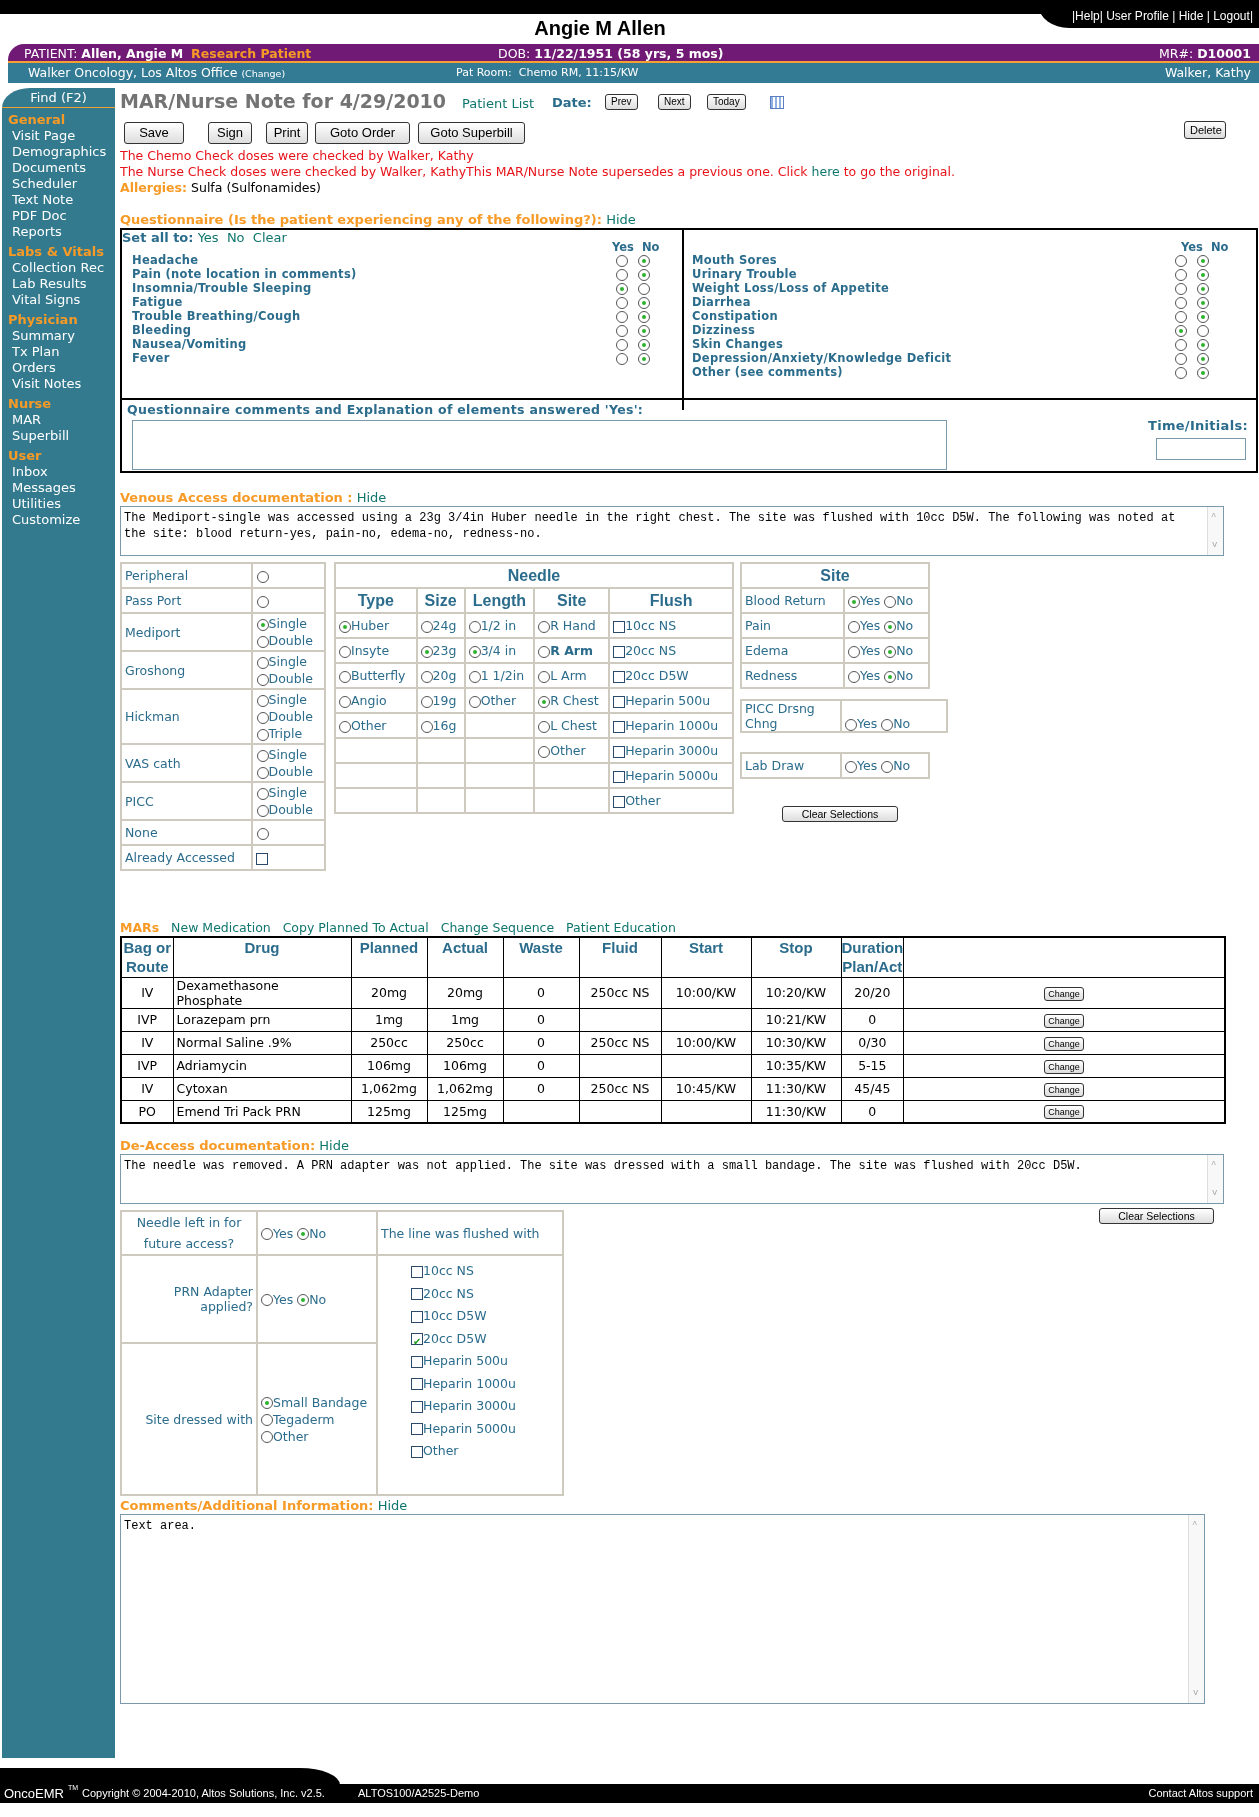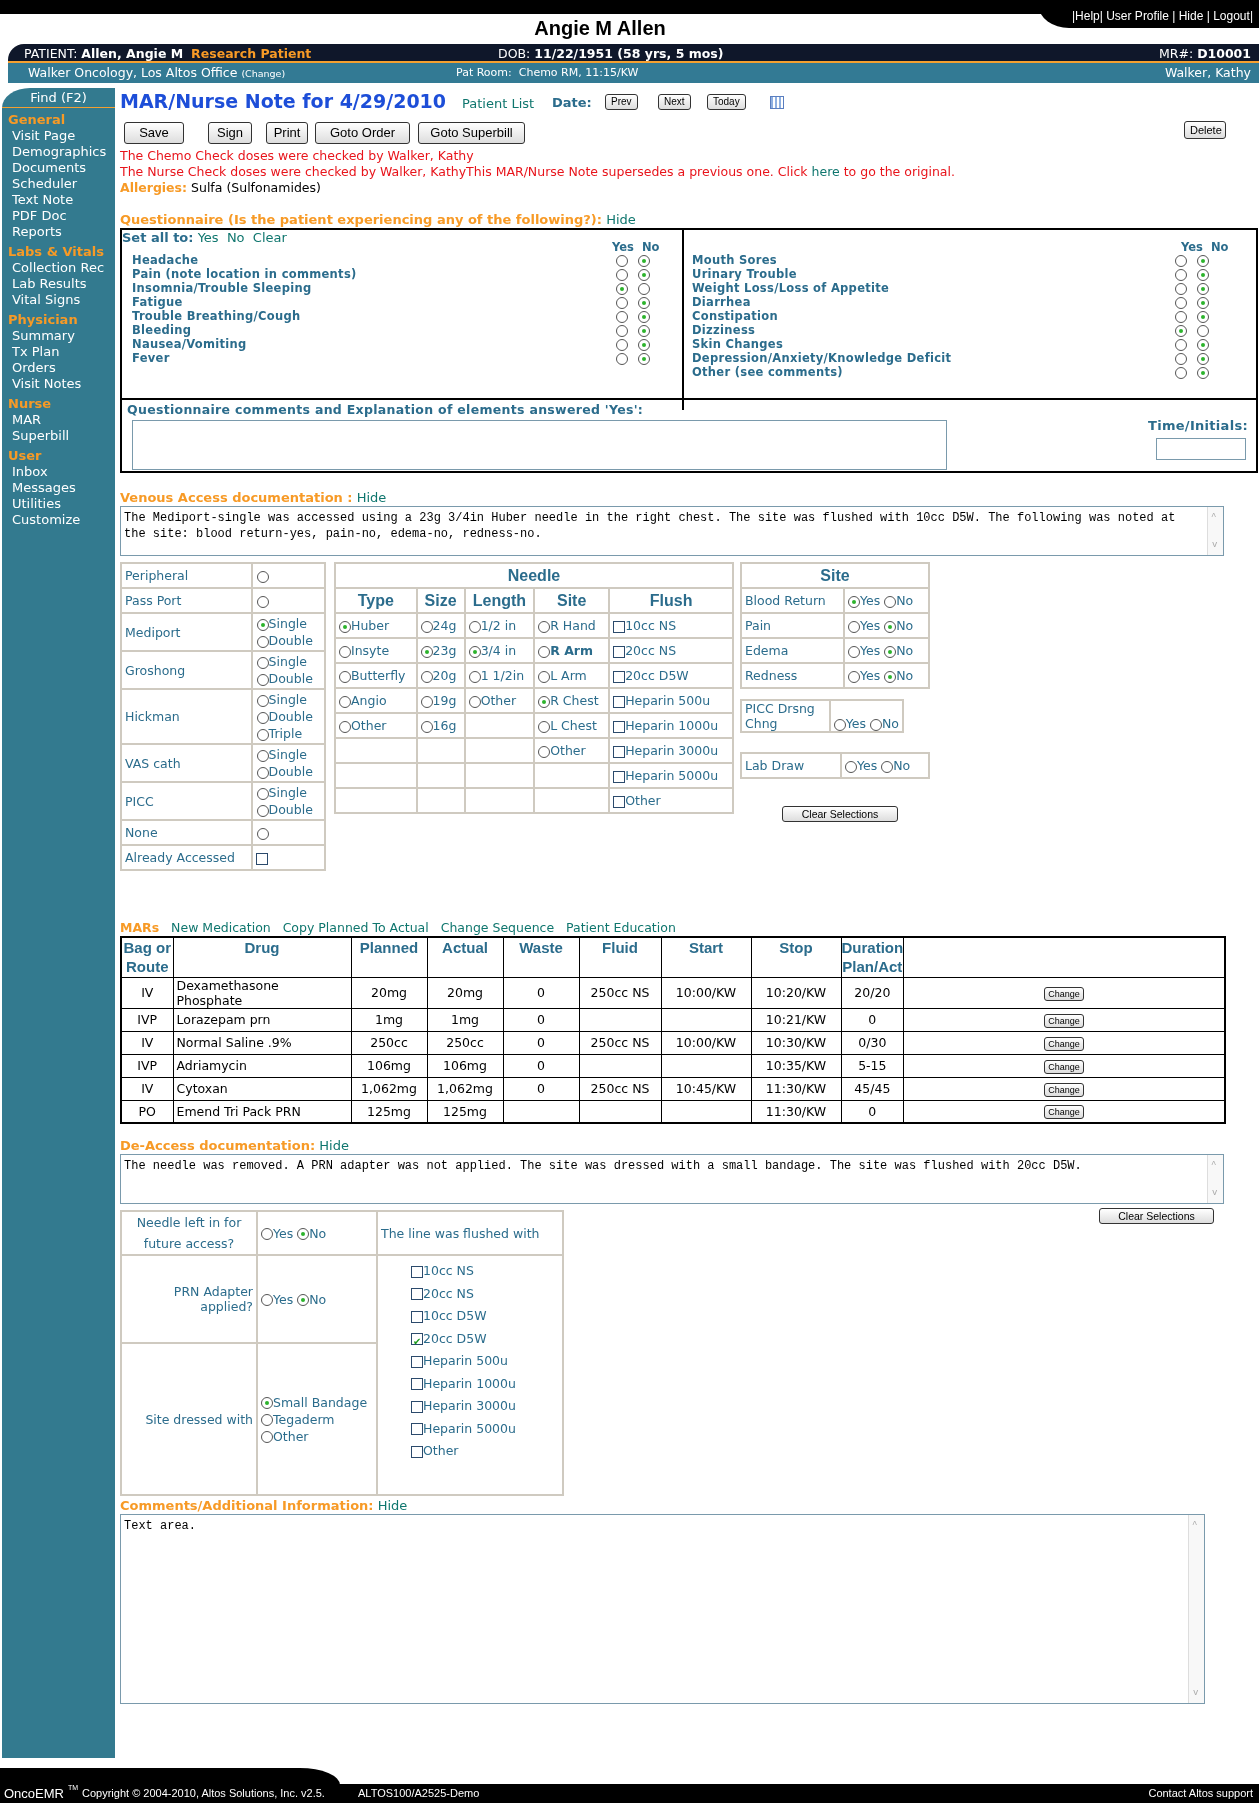--- a/index.html
+++ b/index.html
@@ -1,31 +1,31 @@
 <!DOCTYPE html>
 <html><head>
 <meta charset="utf-8">
 <style>
 *{box-sizing:border-box;margin:0;padding:0}
 body{width:1259px;height:1817px;background:#fff;font-family:"DejaVu Sans",sans-serif;font-size:12px;color:#000;position:relative;overflow:hidden}
 .topbar{position:absolute;left:0;top:0;width:1259px;height:14px;background:#000}
 .toplinks{position:absolute;right:0;top:6px;height:22px;width:220px;background:#000;border-bottom-left-radius:30px 22px;color:#fff;font-family:"Liberation Sans",sans-serif;font-size:12px;text-align:right;padding:3px 6px 0 0}
 .toplinks a{color:#fff;text-decoration:none}
 .ptitle{position:absolute;left:0;top:14px;width:1200px;text-align:center;font-family:"Liberation Sans",sans-serif;font-size:20px;font-weight:bold;line-height:28px}
-.pbar1{position:absolute;left:8px;top:44px;width:1251px;height:19px;background:#0f172a;border-top-left-radius:16px;color:#fff;font-size:12.5px;line-height:19px;border-bottom:2px solid #f5a030}
+.pbar1{position:absolute;left:8px;top:44px;width:1251px;height:19px;background:#701a75;border-top-left-radius:16px;color:#fff;font-size:12.5px;line-height:19px;border-bottom:2px solid #f5a030}
 .pbar2{position:absolute;left:8px;top:63px;width:1251px;height:20px;background:#337a94;color:#fff;font-size:12.5px;line-height:20px}
 .pbar1 span,.pbar2 span{position:absolute;top:0}
 .b{font-weight:bold}
 .orange{color:#f79a26}
 .sidebar{position:absolute;left:2px;top:88px;width:113px;height:1670px;background:#337a8f;border-top-left-radius:28px 20px}
 .find{height:20px;color:#fff;text-align:center;font-size:13px;line-height:20px;border-bottom:1px solid #f5a030}
 .sgrp{color:#f79a26;font-weight:bold;font-size:13px;padding-left:6px;margin-top:4px;line-height:16px}
 .sitem{color:#fff;font-size:13px;padding-left:10px;line-height:16px}
 .main{position:absolute;left:120px;top:88px;width:1139px}
-.h1{color:#1d4ed8;font-size:19px;font-weight:bold;position:absolute;left:0;top:2px}
+.h1{color:#737373;font-size:19px;font-weight:bold;position:absolute;left:0;top:2px}
 .lnk{color:#0f766e}
 .teal{color:#2b6c8c}
 .btn{display:inline-block;border:1px solid #333;border-radius:3px;background:linear-gradient(#fff,#ddd);font-family:"Liberation Sans",sans-serif;font-size:13px;text-align:center;line-height:20px;height:22px}
 .sbtn{font-size:10px;line-height:14px;height:16px;padding:0 5px}
 .red{color:#e8141b}
 .abs{position:absolute}
 .sechead{color:#f79a26;font-weight:bold;font-size:13px}
 .qbox{position:absolute;left:0;top:140px;width:1138px;height:245px;border:2px solid #000}
 .qlabel{color:#2b6c8c;font-weight:bold;font-size:11.5px;line-height:16px;letter-spacing:.3px}
 .radio{display:inline-block;width:12px;height:12px;border:1px solid #555;border-radius:50%;background:#fff;position:relative;vertical-align:middle}
@@ -302,21 +302,21 @@
         <tr>
           <td class="lbl">Edema</td>
           <td><span class="radio"></span><span>Yes</span> <span class="radio on"></span><span>No</span></td>
         </tr>
         <tr>
           <td class="lbl">Redness</td>
           <td><span class="radio"></span><span>Yes</span> <span class="radio on"></span><span>No</span></td>
         </tr>
       </tbody>
     </table>
-  <table class="g" style="left:620px;top:611px;width:164px">
+  <table class="g" style="left:620px;top:611px;width:208px">
       <tbody>
         <tr>
           <td class="lbl" style="white-space:normal;line-height:15px;width:100px">PICC Drsng Chng</td>
           <td style="vertical-align:bottom"><span class="radio"></span><span>Yes</span> <span class="radio"></span><span>No</span></td>
         </tr>
       </tbody>
     </table>
   <table class="g" style="left:620px;top:664px;width:190px">
       <tbody>
         <tr>

